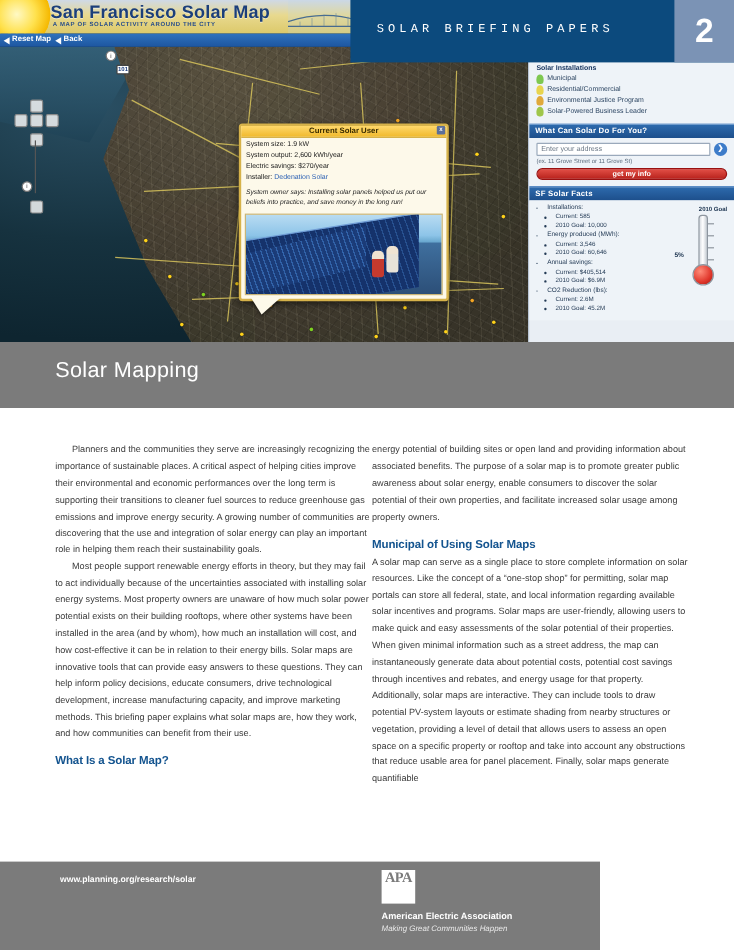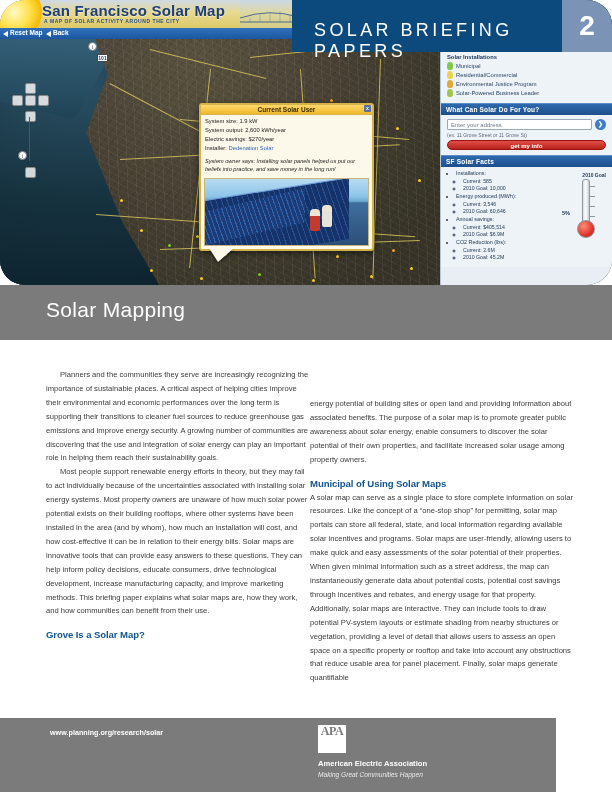--- a/index.html
+++ b/index.html
@@ -5,21 +5,21 @@
   * { box-sizing: border-box; margin: 0; padding: 0; }
   html, body {
     width: 612px; height: 792px;
     font-family: "Liberation Sans", sans-serif;
     background: #ffffff;
     overflow: hidden;
   }
   .page { position: relative; width: 612px; height: 792px; background:#fff; }
 
   
-  .shot { position:absolute; left:0; top:0; width:612px; height:285px; overflow:hidden; background:#123;border-radius:25px; }
+  .shot { position:absolute; left:0; top:0; width:612px; height:285px; overflow:hidden; background:#123; }
 
   
   .app-banner {
     position:absolute; left:0; top:0; width:440px; height:28px;
     background: linear-gradient(180deg,#cfd9e6 0%, #e8d98f 45%, #dcc96a 100%);
     overflow:hidden;
   }
   .app-banner .sun {
     position:absolute; left:-14px; top:-16px; width:56px; height:56px; border-radius:50%;
     background: radial-gradient(circle at 50% 50%, #fff9c4 0%, #ffe14d 40%, #f5b800 70%, rgba(245,184,0,0) 72%);
@@ -162,43 +162,43 @@
     background:linear-gradient(90deg,#d9dde2,#fff 45%,#c6ccd3); border:1px solid #8e969f; border-radius:3px 3px 0 0;}
   .thermo .bulb2 { position:absolute; left:15px; top:50px; width:18px; height:18px; border-radius:50%;
     background:radial-gradient(circle at 35% 32%, #ff8d7a, #e0362b 60%, #9d1710);
     border:1px solid #8e969f;}
   .thermo .tick { position:absolute; left:28px; width:5px; height:1px; background:#8e969f;}
   .thermo .pct { position:absolute; left:0px; top:40px; font-size:5.5px; color:#233a55; font-weight:bold;}
 
   
   .banner { position:absolute; left:292px; top:0; width:320px; height:52px;
     background:#0c4a7d; }
-  .banner-text { position:absolute; left:22px; top:20px; color:#ffffff; font-size:18px;
-    letter-spacing:3.4px; font-family:Liberation Sans, sans-serif; }
+  .banner-text { position:absolute; left:22px; top:20px; color:#ffffff; font-size:10px;
+    letter-spacing:3.4px; font-family:Liberation Mono, monospace; }
   .banner-num { position:absolute; right:0; top:0; width:50px; height:52px;
     background:#7b93b5; color:#ffffff; font-size:28px; font-weight:bold;
     display:flex; align-items:center; justify-content:center; }
 
   
   .sectionbar { position:absolute; left:0; top:285px; width:612px; height:55px; background:#7b7b7b; }
-  .sectionbar h1 { position:absolute; left:46px; top:13px; color:#fff; font-size:21px;
+  .sectionbar h1 { position:absolute; left:46px; top:13px; color:#fff; font-size:18px;
     font-weight:normal; letter-spacing:.3px; }
 
   
   .content { position:absolute; left:0; top:340px; width:612px; height:276px; background:#fff;padding-left:40px; }
   .col { position:absolute; top:28px; width:265px; }
   .col.left { left:46px; }
-  .col.right { left:310px;margin-top:29px; }
+  .col.right { left:310px; }
   .col p { font-size:7.6px; line-height:13.9px; color:#3b3b3b; text-align:left;
     font-family:"Liberation Sans", sans-serif; }
   .col p.ind { text-indent:14px; }
   .col h2 { font-size:9.6px; color:#14548f; font-weight:bold; margin:11px 0 2px 0; letter-spacing:-.1px;}
 
   
-  .footer { position:absolute; left:0; top:718px; width:556px; height:74px; background:#7b7b7b; }
+  .footer { position:absolute; left:0; top:718px; width:500px; height:74px; background:#7b7b7b; }
   .footer .url { position:absolute; left:50px; top:10px; color:#fff; font-size:7.2px; font-weight:bold; }
   .apa { position:absolute; left:318px; top:7px; }
   .apa .logo { width:28px; height:28px; background:#fff; color:#7b7b7b; font-weight:bold;
     font-size:12px; font-family:"Liberation Serif", serif; text-align:center; line-height:13px;
     letter-spacing:-.5px; }
   .apa .org { color:#fff; font-size:7.6px; font-weight:bold; margin-top:6px; }
   .apa .tag { color:#e9e9e9; font-size:6.6px; font-style:italic; margin-top:3px; }
 </style>
 </head>
 <body>
@@ -399,21 +399,21 @@
   </div>
 
   <div class="sectionbar">
     <h1>Solar Mapping</h1>
   </div>
 
   <div class="content">
     <div class="col left">
       <p class="ind">Planners and the communities they serve are increasingly recognizing the importance of sustainable places. A critical aspect of helping cities improve their environmental and economic performances over the long term is supporting their transitions to cleaner fuel sources to reduce greenhouse gas emissions and improve energy security. A growing number of communities are discovering that the use and integration of solar energy can play an important role in helping them reach their sustainability goals.</p>
       <p class="ind">Most people support renewable energy efforts in theory, but they may fail to act individually because of the uncertainties associated with installing solar energy systems. Most property owners are unaware of how much solar power potential exists on their building rooftops, where other systems have been installed in the area (and by whom), how much an installation will cost, and how cost-effective it can be in relation to their energy bills. Solar maps are innovative tools that can provide easy answers to these questions. They can help inform policy decisions, educate consumers, drive technological development, increase manufacturing capacity, and improve marketing methods. This briefing paper explains what solar maps are, how they work, and how communities can benefit from their use.</p>
-      <h2>Grove Is a Solar Map?</h2>
+      <h2>What Is a Solar Map?</h2>
     </div>
     <div class="col right">
       <p>energy potential of building sites or open land and providing information about associated benefits. The purpose of a solar map is to promote greater public awareness about solar energy, enable consumers to discover the solar potential of their own properties, and facilitate increased solar usage among property owners.</p>
       <h2>Municipal of Using Solar Maps</h2>
       <p>A solar map can serve as a single place to store complete information on solar resources. Like the concept of a “one-stop shop” for permitting, solar map portals can store all federal, state, and local information regarding available solar incentives and programs. Solar maps are user-friendly, allowing users to make quick and easy assessments of the solar potential of their properties. When given minimal information such as a street address, the map can instantaneously generate data about potential costs, potential cost savings through incentives and rebates, and energy usage for that property. Additionally, solar maps are interactive. They can include tools to draw potential PV-system layouts or estimate shading from nearby structures or vegetation, providing a level of detail that allows users to assess an open space on a specific property or rooftop and take into account any obstructions that reduce usable area for panel placement. Finally, solar maps generate quantifiable</p>
     </div>
   </div>
 
   <div class="footer">
     <div class="url">www.planning.org/research/solar</div>

